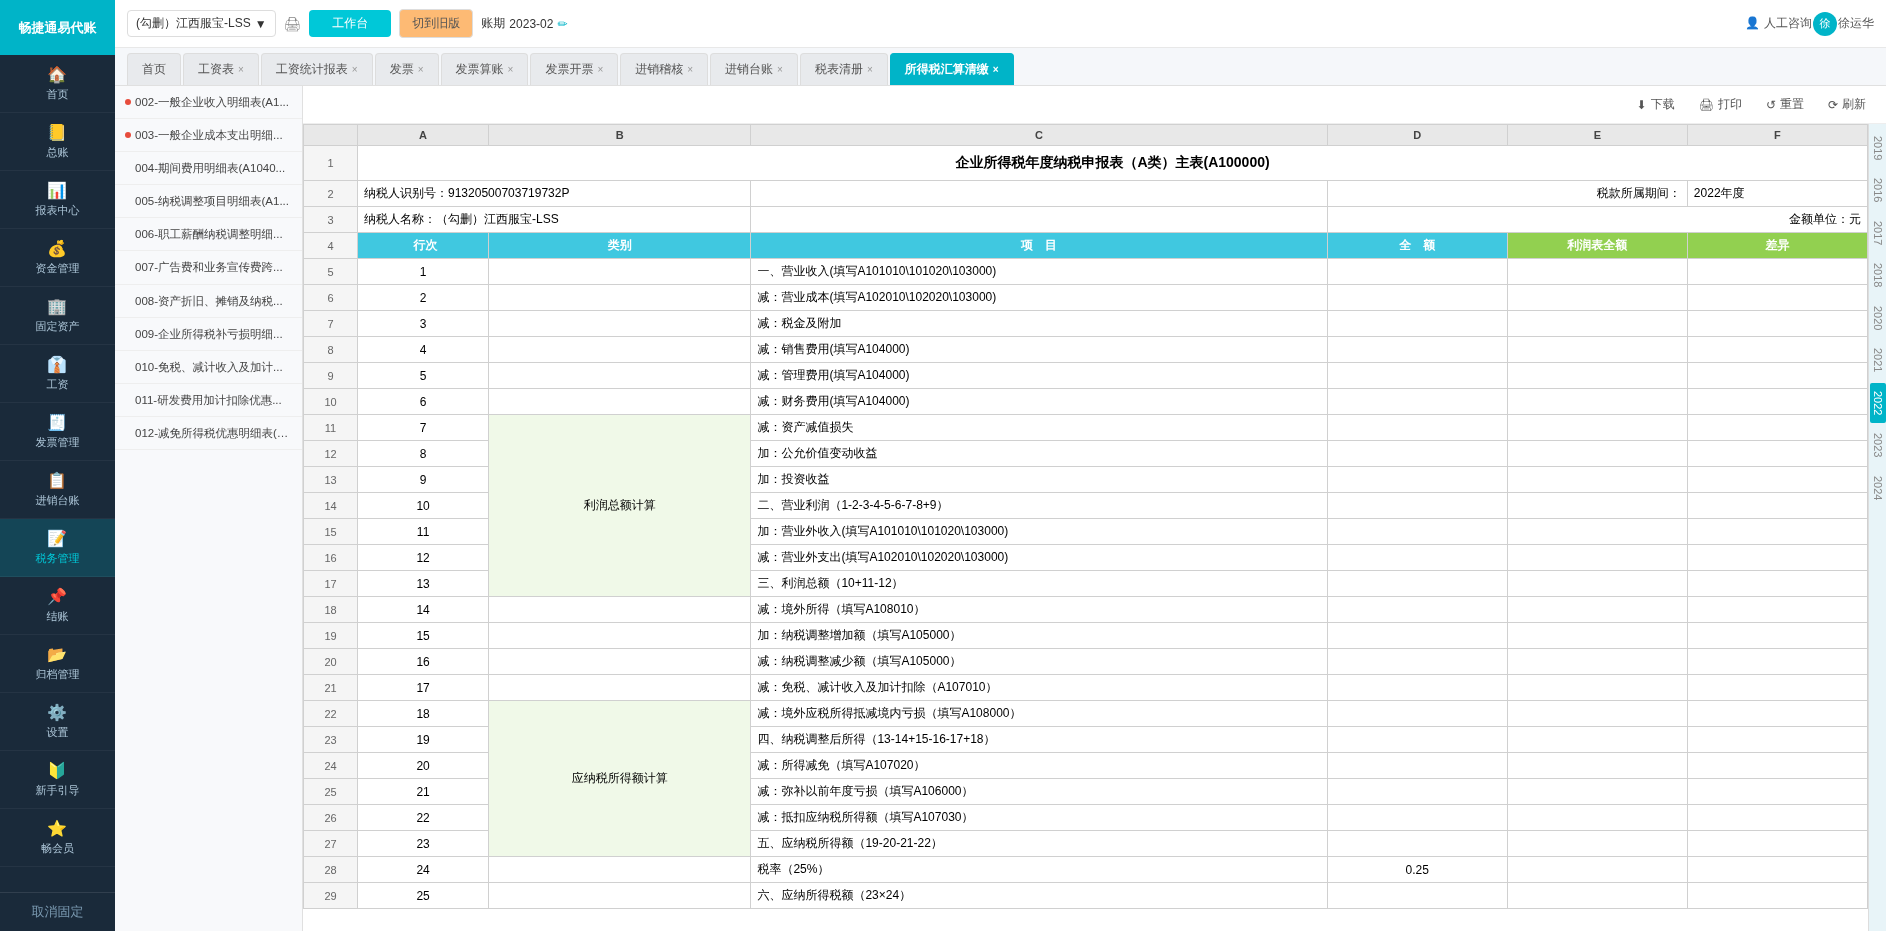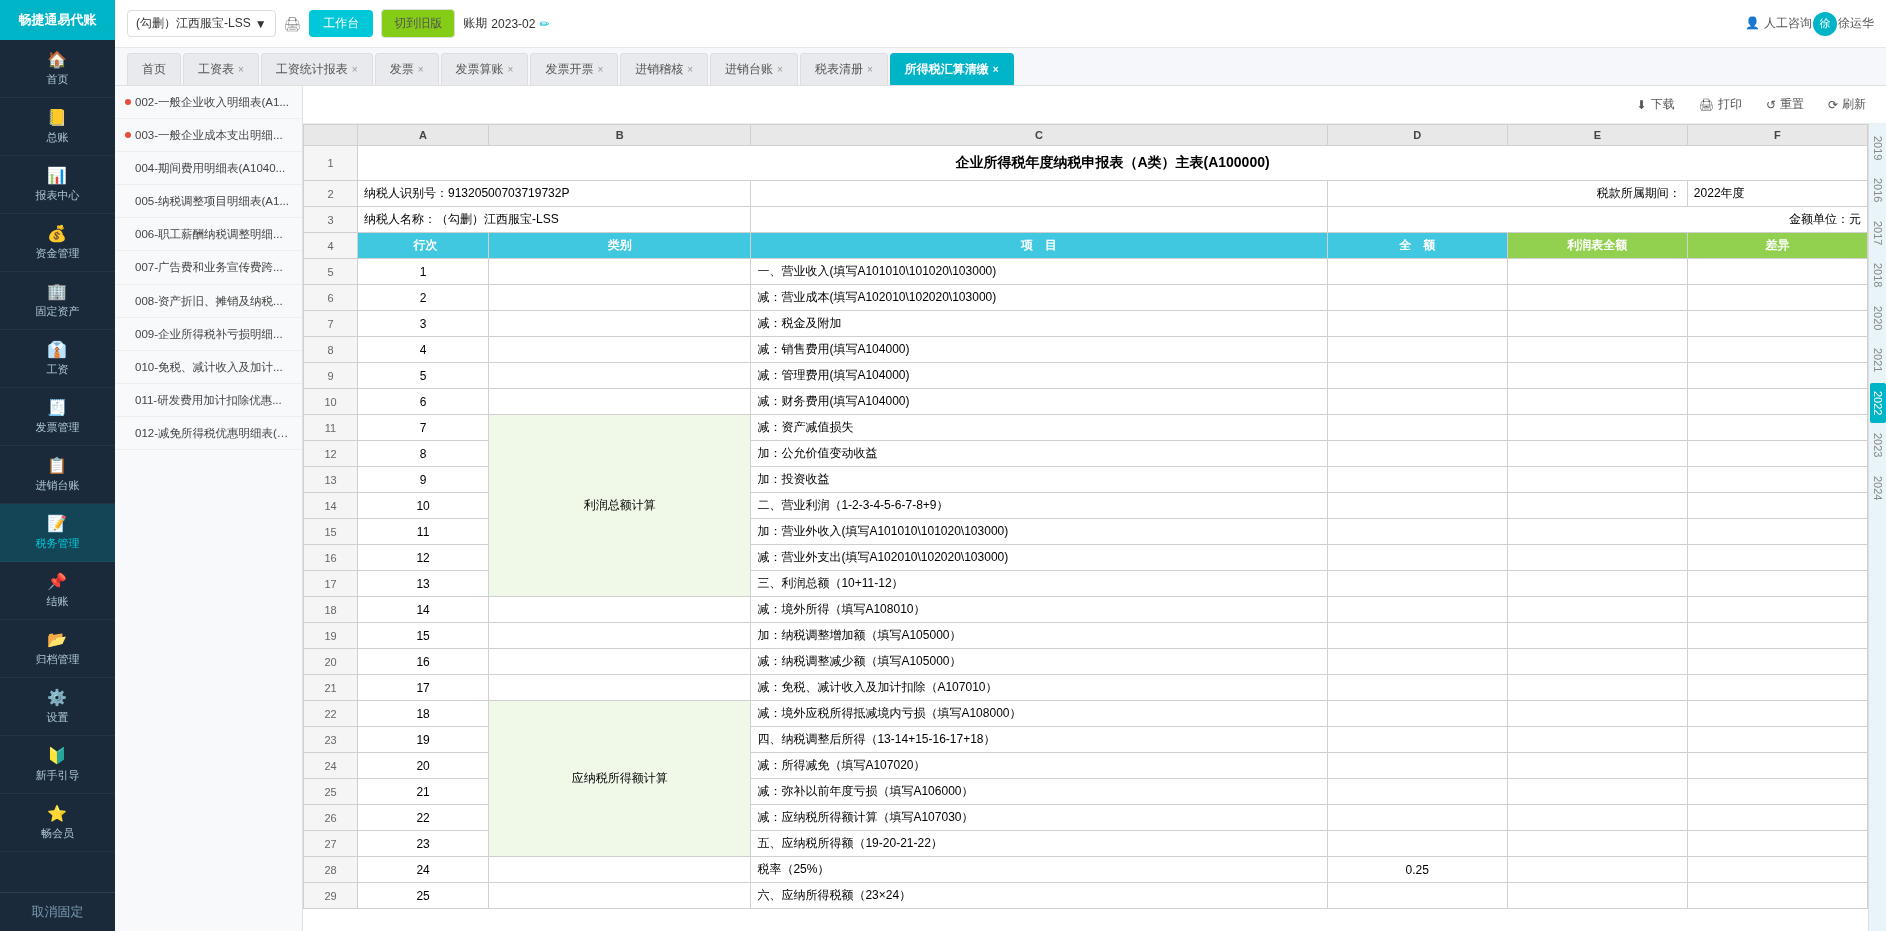--- a/index.html
+++ b/index.html
@@ -3,35 +3,35 @@
   <meta charset="utf-8">
   <style>
     * { box-sizing: border-box; margin: 0; padding: 0; }
     body { font-family: 'Microsoft YaHei', '微软雅黑', Arial, sans-serif; font-size: 12px; background: #f0f2f5; overflow: hidden; }
     
     
     .app-container { display: flex; height: 931px; width: 1886px; }
     
     
     .sidebar { width: 115px; background: #1a2a3a; color: #cdd8e3; display: flex; flex-direction: column; flex-shrink: 0; }
-    .sidebar-logo { background: #00b4c8; color: white; padding: 12px 8px; font-size: 13px; font-weight: bold; text-align: center; height: 40px; display: flex; align-items: center; justify-content: center; }
+    .sidebar-logo { background: #00b4c8; color: white; padding: 12px 8px; font-size: 13px; font-weight: bold; text-align: center; height: 55px; display: flex; align-items: center; justify-content: center; }
     .sidebar-nav { flex: 1; overflow-y: auto; }
     .sidebar-item { display: flex; flex-direction: column; align-items: center; padding: 10px 5px; cursor: pointer; border-bottom: 1px solid rgba(255,255,255,0.05); color: #adc6d8; font-size: 11px; }
     .sidebar-item.active { background: rgba(0,180,200,0.2); color: #00c8d8; }
     .sidebar-item .icon { font-size: 16px; margin-bottom: 3px; }
     .sidebar-footer { padding: 10px; display: flex; flex-direction: column; align-items: center; font-size: 13px; color: #7a99b0; cursor: pointer; border-top: 1px solid rgba(255,255,255,0.1); }
     
     
     .main-area { flex: 1; display: flex; flex-direction: column; overflow: hidden; }
     
     
     .topbar { height: 48px; background: white; display: flex; align-items: center; padding: 0 12px; border-bottom: 1px solid #e8e8e8; gap: 8px; }
     .topbar-company { display: flex; align-items: center; gap: 4px; border: 1px solid #ddd; border-radius: 4px; padding: 4px 8px; font-size: 12px; color: #333; cursor: pointer; }
-    .topbar-btn { background: #00c8d8; color: white; border: none; border-radius: 4px; padding: 5px 14px; font-size: 12px; cursor: pointer; }
-    .topbar-btn-outline { background: #84cc16; color: #555; border: 1px solid #ddd; border-radius: 4px; padding: 5px 12px; font-size: 12px; cursor: pointer; }
+    .topbar-btn { background: #00c8d8; color: white; border: none; border-radius: 4px; padding: 5px 23px; font-size: 12px; cursor: pointer; }
+    .topbar-btn-outline { background: #fdba74; color: #555; border: 1px solid #ddd; border-radius: 4px; padding: 5px 12px; font-size: 12px; cursor: pointer; }
     .topbar-period { display: flex; align-items: center; gap: 4px; font-size: 12px; color: #333; }
     .topbar-right { margin-left: auto; display: flex; align-items: center; gap: 1px; font-size: 12px; color: #555; justify-content: space-between; }
     
     
     .tabbar { height: 38px; background: #f5f7fa; border-bottom: 1px solid #e0e0e0; display: flex; align-items: flex-end; padding: 0 12px; gap: 2px; overflow-x: auto; }
     .tab { padding: 7px 14px; font-size: 12px; cursor: pointer; border-radius: 4px 4px 0 0; color: #555; background: #e8eaed; border: 1px solid #ddd; border-bottom: none; white-space: nowrap; display: flex; align-items: center; gap: 4px; }
     .tab.active { background: white; color: #00b4c8; border-color: #ddd; font-weight: bold; }
     .tab .close { color: #999; font-size: 10px; cursor: pointer; }
     .tab.active .close { color: #00b4c8; }
     
@@ -510,21 +510,21 @@
                   <td class="row-num">25</td>
                   <td class="col-a">21</td>
                   <td class="col-c">减：弥补以前年度亏损（填写A106000）</td>
                   <td class="col-d"></td>
                   <td class="col-e"></td>
                   <td class="col-f"></td>
                 </tr>
                 <tr>
                   <td class="row-num">26</td>
                   <td class="col-a">22</td>
-                  <td class="col-c">减：应纳税所得额计算（填写A107030）</td>
+                  <td class="col-c">减：抵扣应纳税所得额（填写A107030）</td>
                   <td class="col-d"></td>
                   <td class="col-e"></td>
                   <td class="col-f"></td>
                 </tr>
                 <tr>
                   <td class="row-num">27</td>
                   <td class="col-a">23</td>
                   <td class="col-c">五、应纳税所得额（19-20-21-22）</td>
                   <td class="col-d"></td>
                   <td class="col-e"></td>

